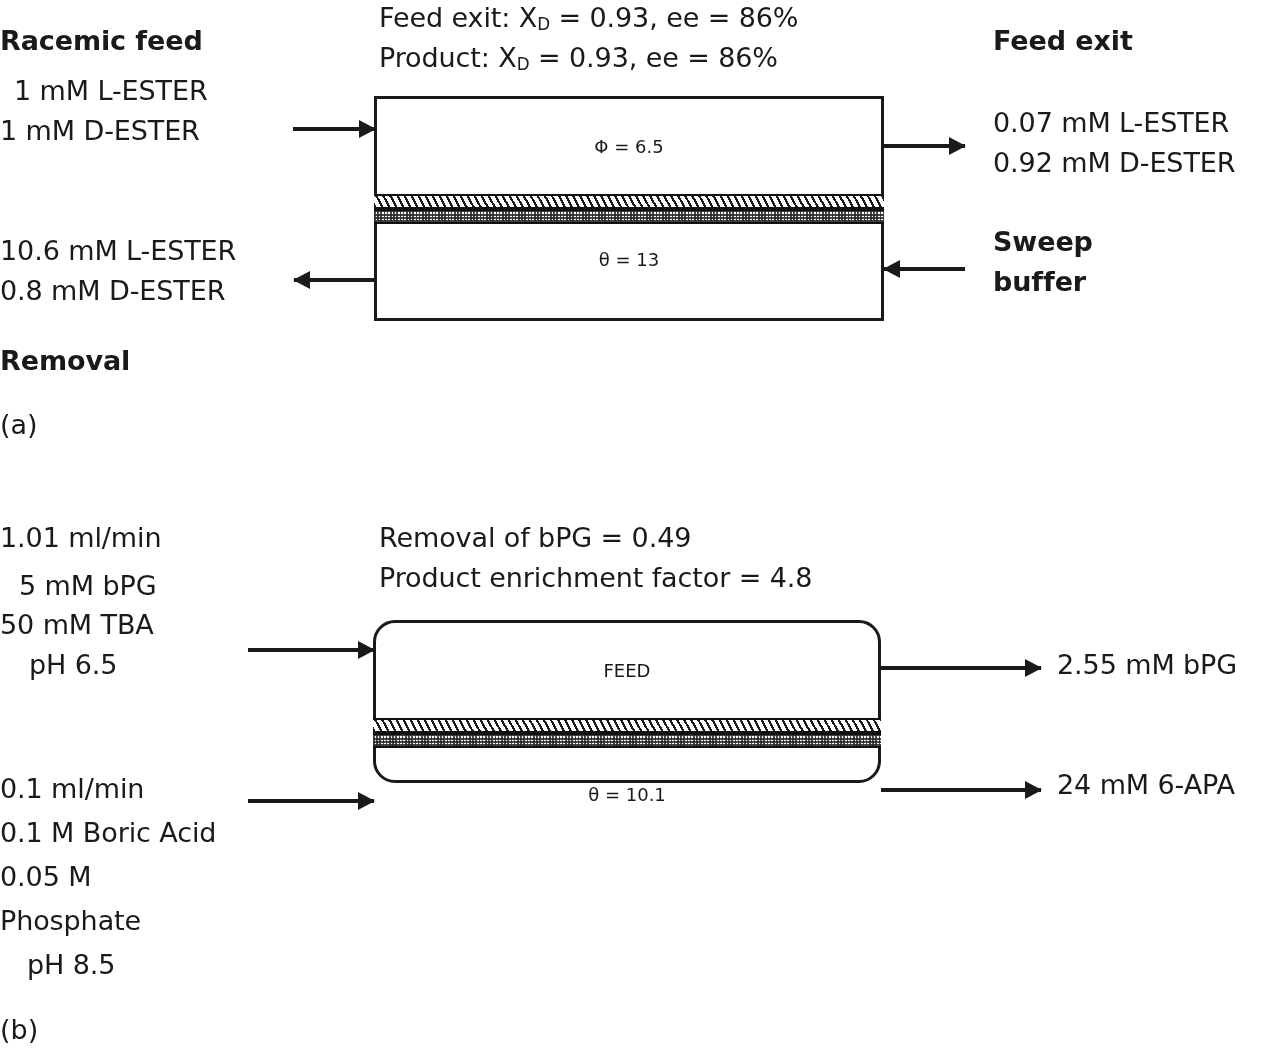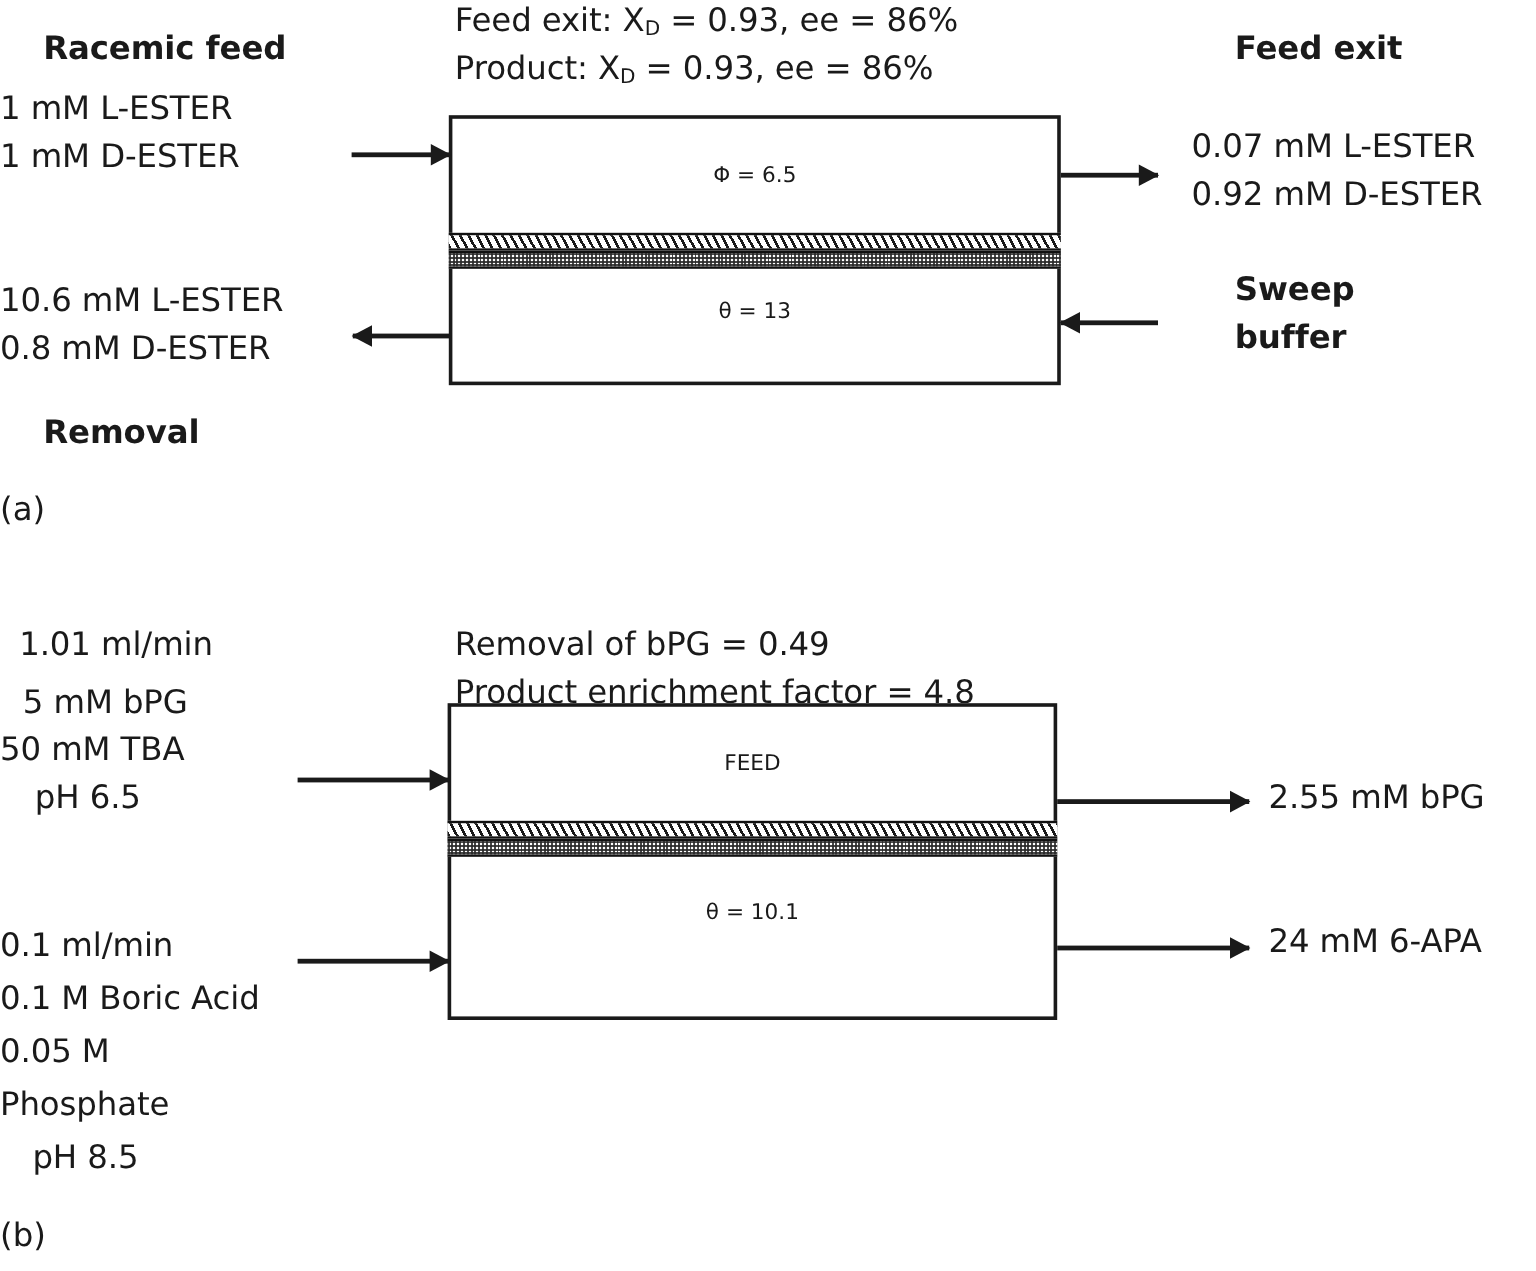--- a/index.html
+++ b/index.html
@@ -17,21 +17,21 @@
     -webkit-font-smoothing: antialiased;
   }
   .abs { position: absolute; }
 
   .txt {
     font-size: 27px;
     line-height: 40px;
     white-space: pre;
     letter-spacing: -0.1px;
   }
-  .bold { font-weight: 700; padding-left: 36px; }
+  .bold { font-weight: 700; }
   .panel-label {
     font-size: 27px;
     line-height: 32px;
     white-space: pre;
   }
 
   
   .module {
     position: absolute;
     border: 3px solid #1a1a1a;
@@ -115,21 +115,21 @@
     font-weight: inherit;
   }
 </style>
 </head>
 <body>
 
 <div class="abs txt" style="left:379px; top:-2px;">Feed exit: X<sub>D</sub> = 0.93, ee = 86%</div>
 <div class="abs txt" style="left:379px; top:38px;">Product: X<sub>D</sub> = 0.93, ee = 86%</div>
 
 <div class="abs txt bold" style="left:0px; top:21px;">Racemic feed</div>
-<div class="abs txt" style="left:0px; top:71px;text-align:center;">1 mM L-ESTER</div>
+<div class="abs txt" style="left:14px; top:71px;text-align:center;">1 mM L-ESTER</div>
 <div class="abs txt" style="left:0px; top:111px;">1 mM D-ESTER</div>
 
 <div class="abs txt" style="left:0px; top:231px;">10.6 mM L-ESTER</div>
 <div class="abs txt" style="left:0px; top:271px;">0.8 mM D-ESTER</div>
 <div class="abs txt bold" style="left:0px; top:341px;">Removal</div>
 
 <div class="abs txt bold" style="left:993px; top:21px;">Feed exit</div>
 <div class="abs txt" style="left:993px; top:103px;">0.07 mM L-ESTER</div>
 <div class="abs txt" style="left:993px; top:143px;">0.92 mM D-ESTER</div>
 
@@ -165,35 +165,35 @@
 <div class="arrow left" style="left:884px; top:269px; width:81px;">
   <div class="shaft"></div>
   <div class="head"></div>
 </div>
 
 <div class="abs panel-label" style="left:0px; top:409px;">(a)</div>
 
 <div class="abs txt" style="left:379px; top:518px;">Removal of bPG = 0.49</div>
 <div class="abs txt" style="left:379px; top:558px;">Product enrichment factor = 4.8</div>
 
-<div class="abs txt" style="left:16px; top:518px;">1.01 ml/min</div>
+<div class="abs txt" style="left:0px; top:518px;">1.01 ml/min</div>
 <div class="abs txt" style="left:0px; top:566px;padding-left:19px;">5 mM bPG</div>
 <div class="abs txt" style="left:0px; top:605px;">50 mM TBA</div>
 <div class="abs txt" style="left:0px; top:645px;padding-left:29px;">pH 6.5</div>
 
 <div class="abs txt" style="left:0px; top:769px;">0.1 ml/min</div>
 <div class="abs txt" style="left:0px; top:813px;">0.1 M Boric Acid</div>
 <div class="abs txt" style="left:0px; top:857px;">0.05 M</div>
 <div class="abs txt" style="left:0px; top:901px;">Phosphate</div>
 <div class="abs txt" style="left:0px; top:945px;padding-left:27px;">pH 8.5</div>
 
 <div class="abs txt" style="left:1057px; top:645px;">2.55 mM bPG</div>
 <div class="abs txt" style="left:1057px; top:765px;">24 mM 6-APA</div>
 
-<div class="module" style="left:373px; top:586px; width:508px; height:264px;">
+<div class="module" style="left:373px; top:620px; width:508px; height:163px;border-radius:22px;">
   <div class="chamber" style="top:0px; height:95px;">
     <span>FEED</span>
   </div>
   <div class="membrane membrane-hatch" style="top:95px;"></div>
   <div class="membrane membrane-dots" style="top:110px;"></div>
   <div class="chamber" style="top:125px; height:93px;">
     <span>θ = 10.1</span>
   </div>
 </div>
 

